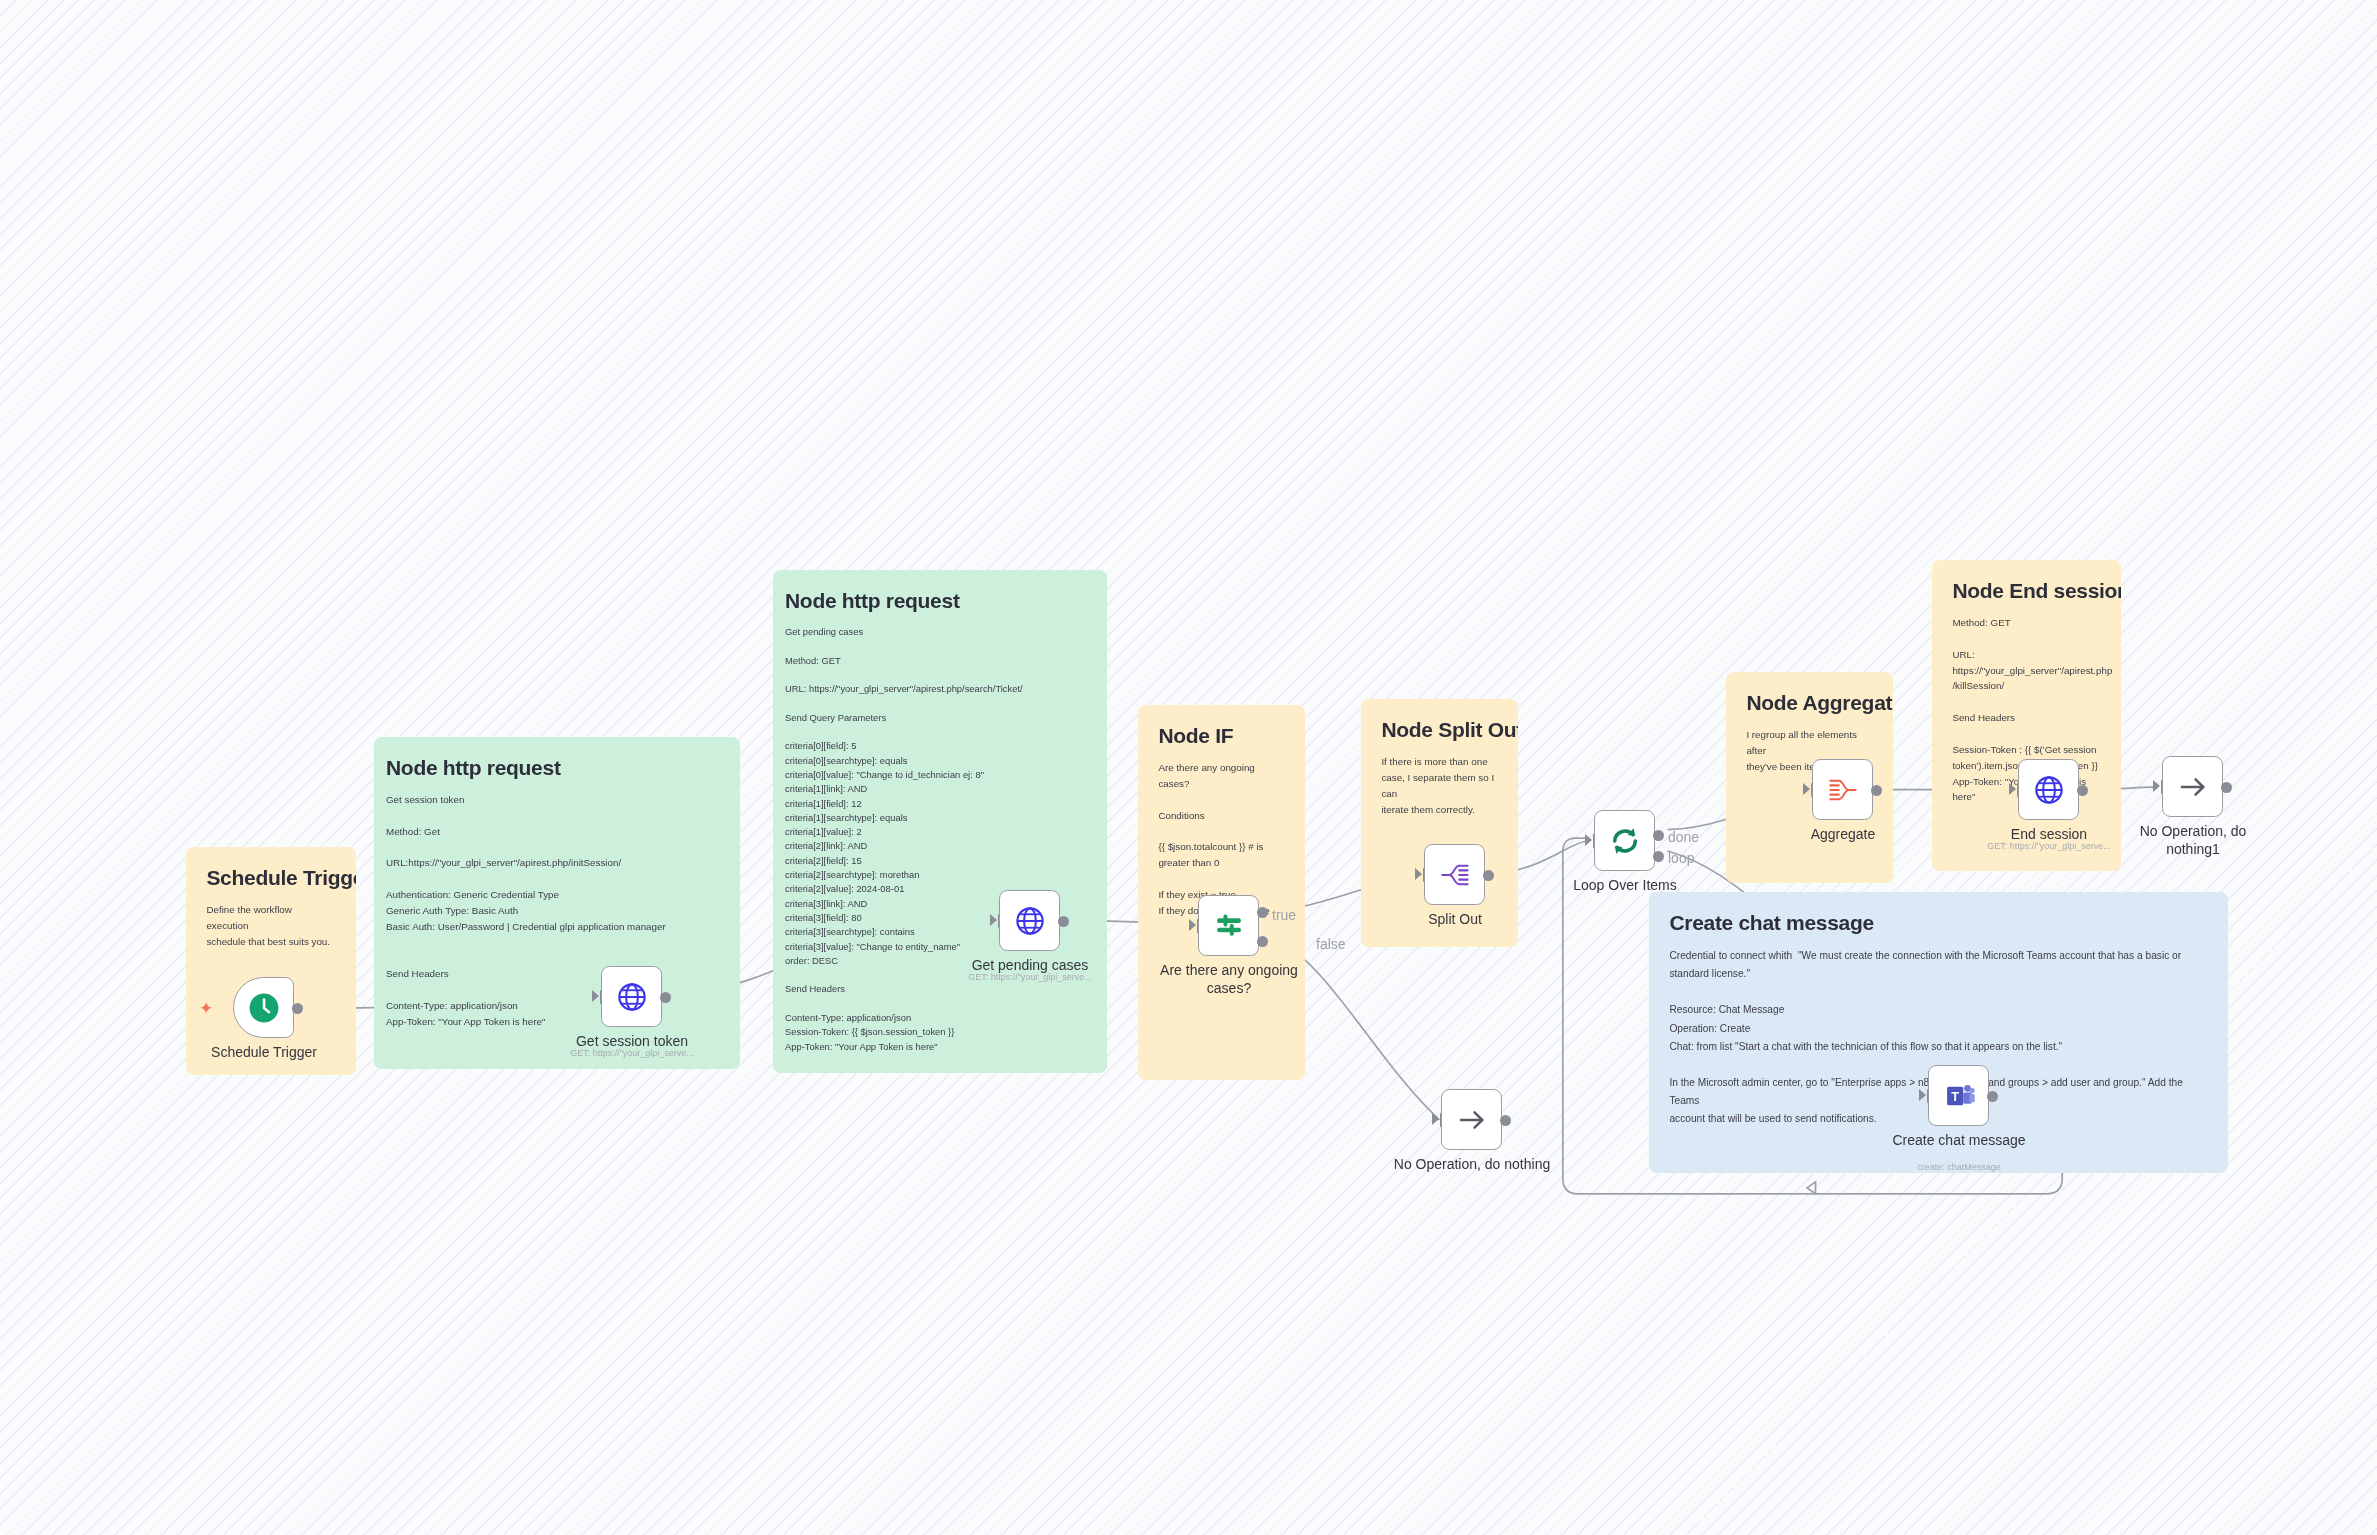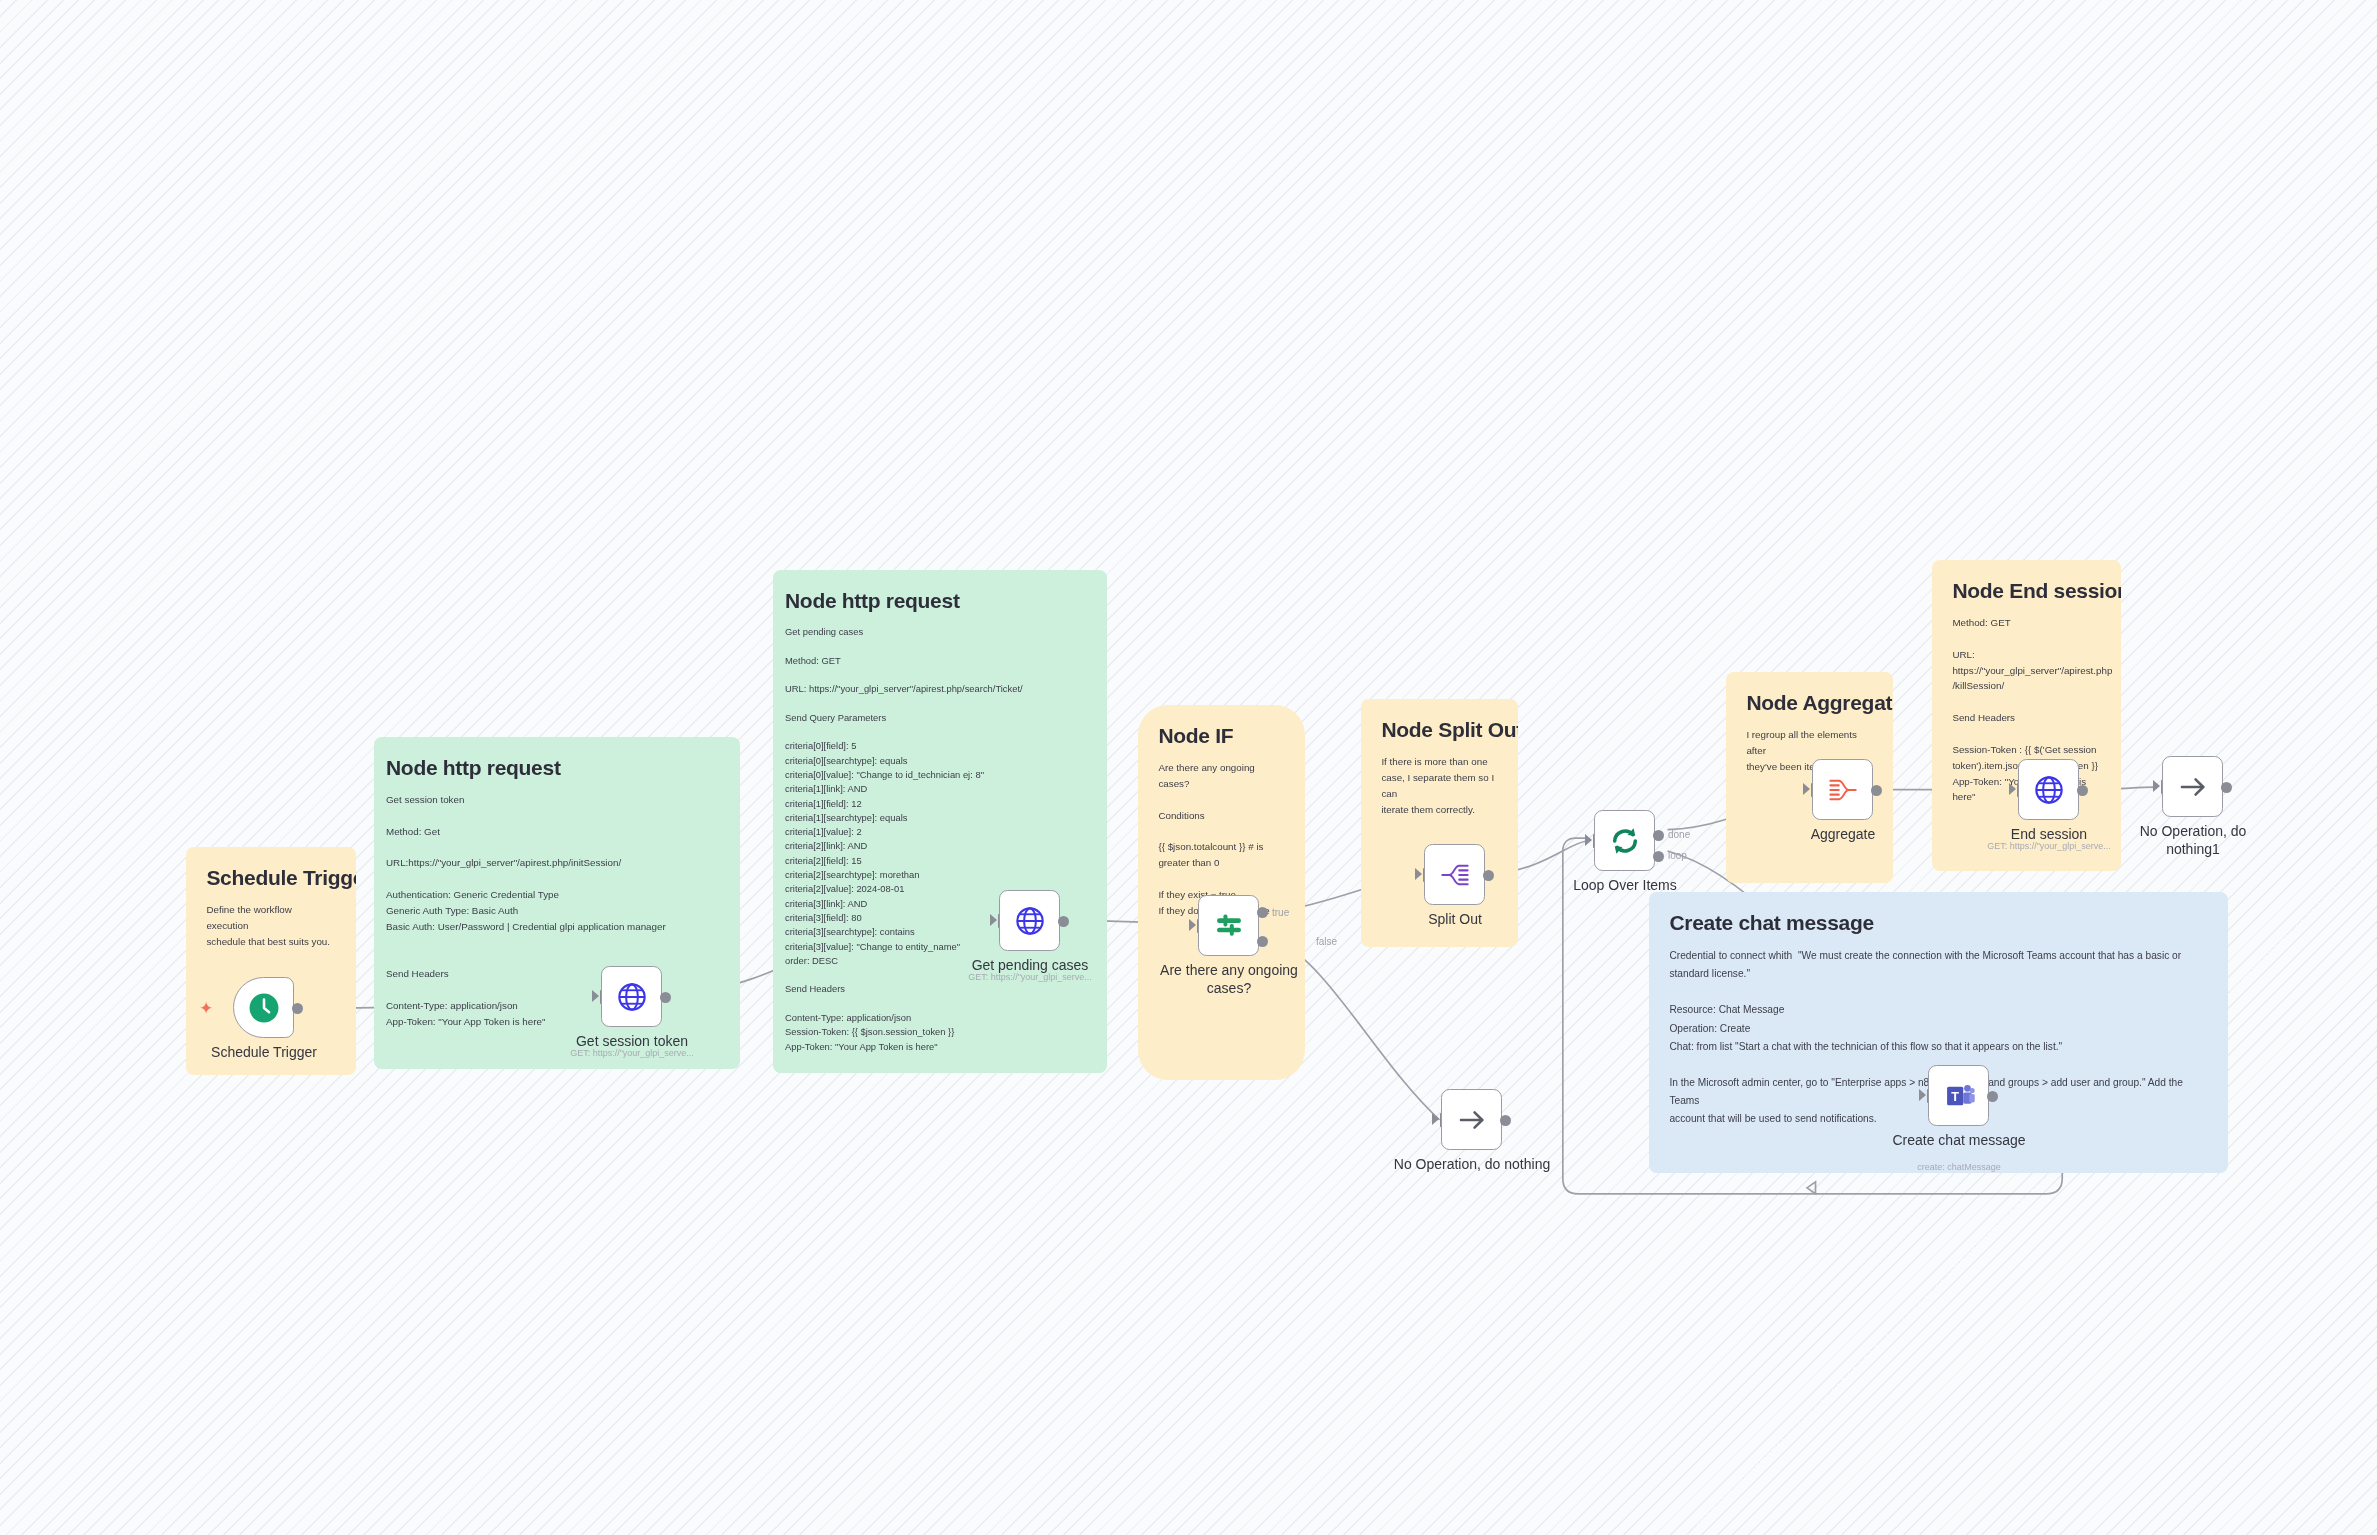--- a/index.html
+++ b/index.html
@@ -112,21 +112,21 @@
   }
   .port-in-bar {
     position: absolute;
     top: -6.8px; left: -32px;
     width: 3.4px; height: 13.6px;
     background: #8a8c96;
     border-radius: 0.9px;
   }
   .port-label {
     position: absolute;
-    font-size: 10px;
+    font-size: 14px;
     color: #9fa1ab;
     white-space: nowrap;
   }
   .sparkle {
     position: absolute;
     left: -65px; top: -8.5px;
     font-size: 17px;
     color: #f2715a;
     line-height: 1;
   }
@@ -217,21 +217,21 @@
 criteria[3][value]: "Change to entity_name"
 order: DESC
 
 Send Headers
 
 Content-Type: application/json
 Session-Token: {{ $json.session_token }}
 App-Token: "Your App Token is here"</p>
   </div>
 
-  <div class="note yellow" style="left:1138px; top:705px; width:167px; height:375px;border-radius:30px;">
+  <div class="note yellow" style="left:1138px; top:705px; width:167px; height:375px;">
     <h2 class="note-title">Node IF</h2>
     <p class="note-body">Are there any ongoing cases?
 
 Conditions
 
 {{ $json.totalcount }} # is
 greater than 0
 
 If they exist = true
 If they do not exist = false</p>

